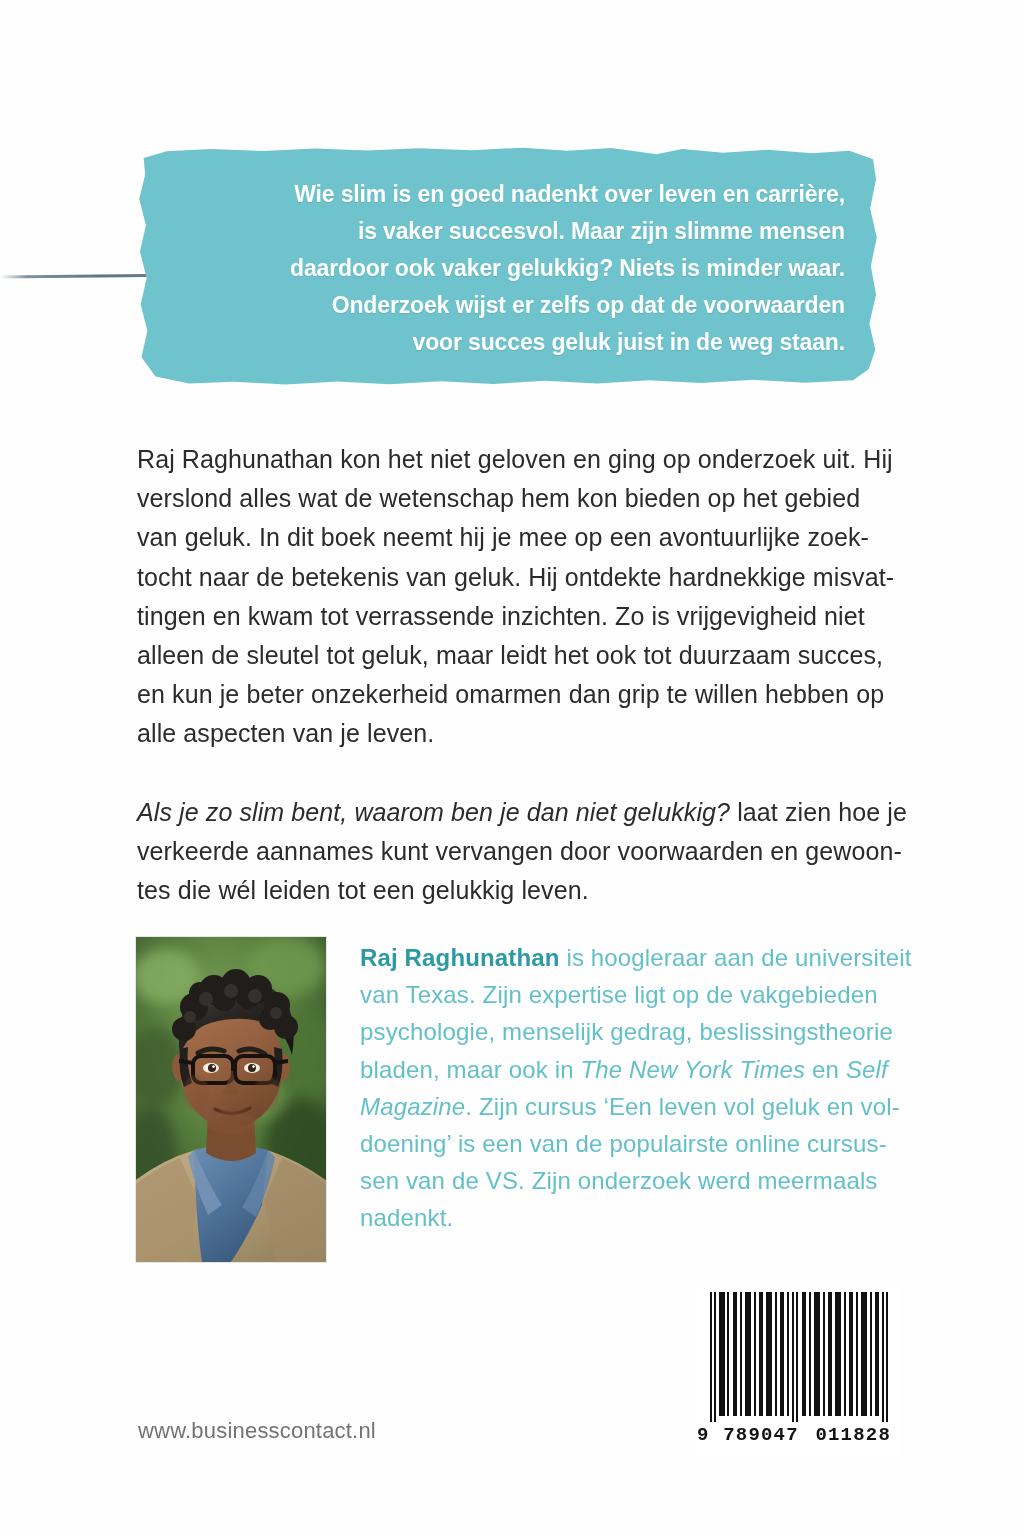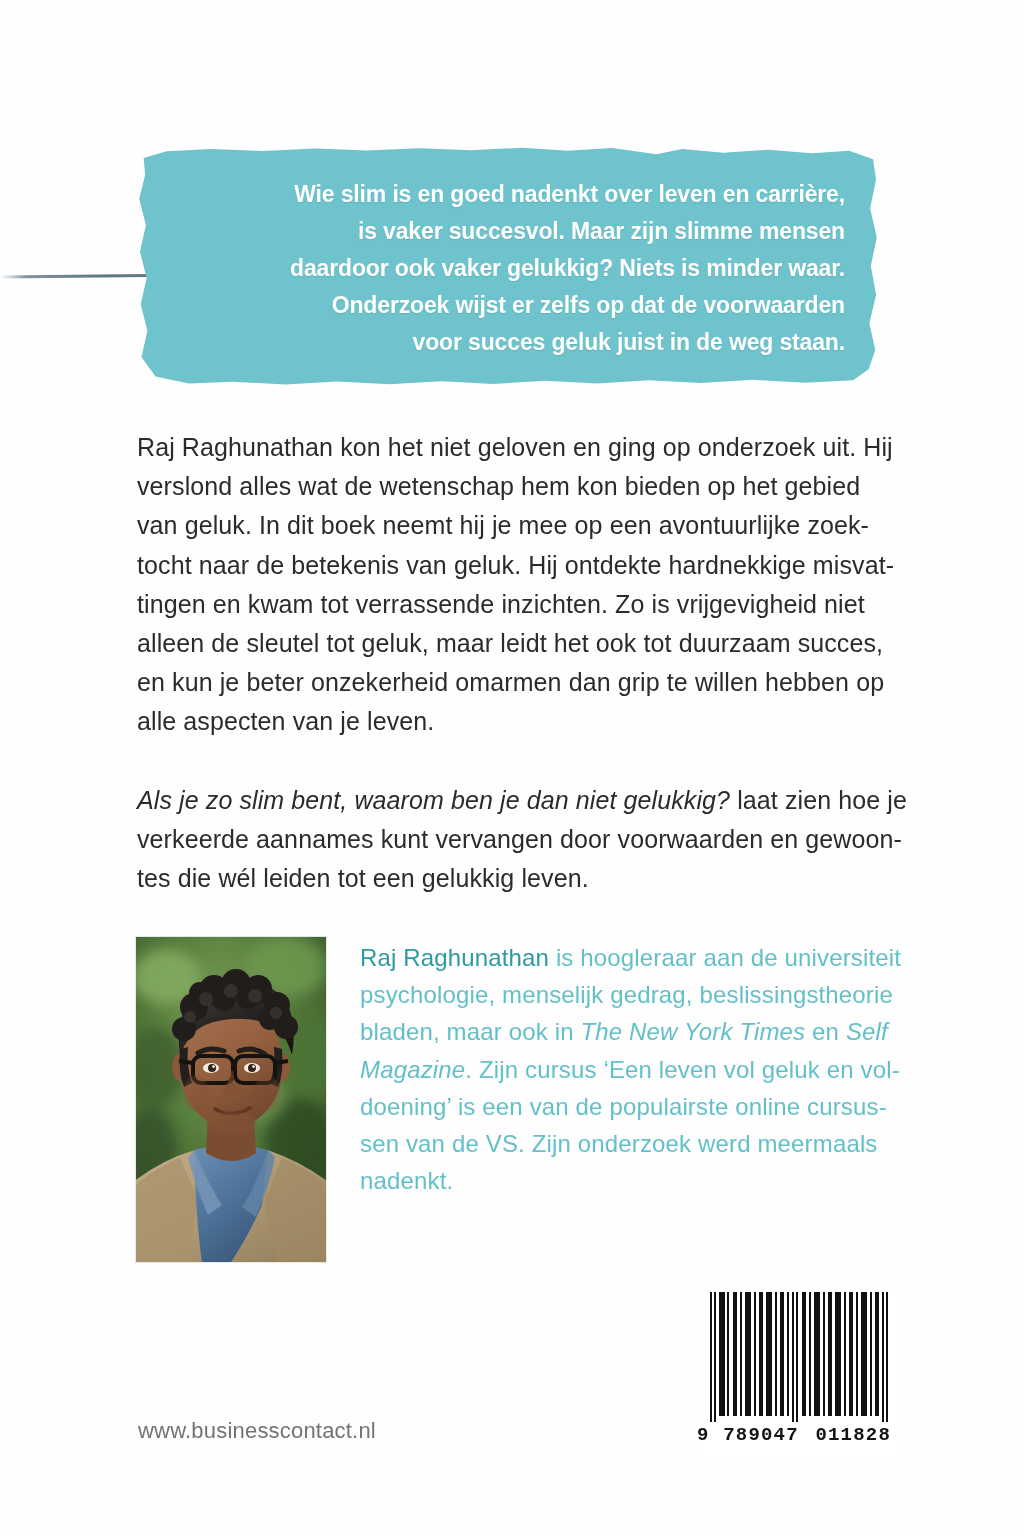--- a/index.html
+++ b/index.html
@@ -81,21 +81,21 @@
     letter-spacing: -0.15px;
     font-family: Liberation Sans, sans-serif;
     text-shadow: 0 1px 1px rgba(60,120,130,0.22);
   }
   .quote-text .ln { display: block; white-space: nowrap; }
 
   
   .body-col {
     position: absolute;
     left: 137px;
-    top: 428px;
+    top: 440px;
     width: 762px;
   }
   .para {
     color: #2b2b2d;
     font-size: 25px;
     line-height: 39.2px;
     letter-spacing: 0.1px;
     margin: 0;
   }
   .para .ln { display: block; white-space: nowrap; }
@@ -126,21 +126,21 @@
     left: 224px;
     top: 2px;
     width: 542px;
     color: #63c0c9;
     font-size: 24px;
     line-height: 37.2px;
     letter-spacing: 0.15px;
   }
   .author-bio .ln { display: block; white-space: nowrap; }
   .author-bio .name {
-    font-weight: 400;
+    font-weight: 700;
     color: #2c9aa3;
   }
   .author-bio .it { font-style: italic; }
 
   
   .site-url {
     position: absolute;
     left: 138px;
     top: 1418px;
     color: #737373;
@@ -337,20 +337,21 @@
         <path d="M81 173 Q96 178 112 172 Q96 174 81 173 Z" fill="#7d4a33" opacity="0.6"></path>
 
         <ellipse cx="95" cy="186" rx="26" ry="11" fill="#8a5737" opacity="0.35" filter="url(#softy)"></ellipse>
         <ellipse cx="60" cy="156" rx="13" ry="18" fill="#7e4f32" opacity="0.3" filter="url(#softy)"></ellipse>
         <ellipse cx="131" cy="156" rx="13" ry="18" fill="#7e4f32" opacity="0.3" filter="url(#softy)"></ellipse>
       </svg>
     </div>
 
     <div class="author-bio">
       <span class="ln"><span class="name">Raj Raghunathan</span><span> is hoogleraar aan de universiteit</span></span>
+      <span class="ln">van Texas. Zijn expertise ligt op de vakgebieden</span>
       <span class="ln">psychologie, menselijk gedrag, beslissingstheorie</span>
       <span class="ln"><span>bladen, maar ook in </span><span class="it">The New York Times</span><span> en </span><span class="it">Self</span></span>
       <span class="ln"><span class="it">Magazine</span><span>. Zijn cursus ‘Een leven vol geluk en vol-</span></span>
       <span class="ln">doening’ is een van de populairste online cursus-</span>
       <span class="ln">sen van de VS. Zijn onderzoek werd meermaals</span>
       <span class="ln">nadenkt.</span>
     </div>
 
   </div>
 

